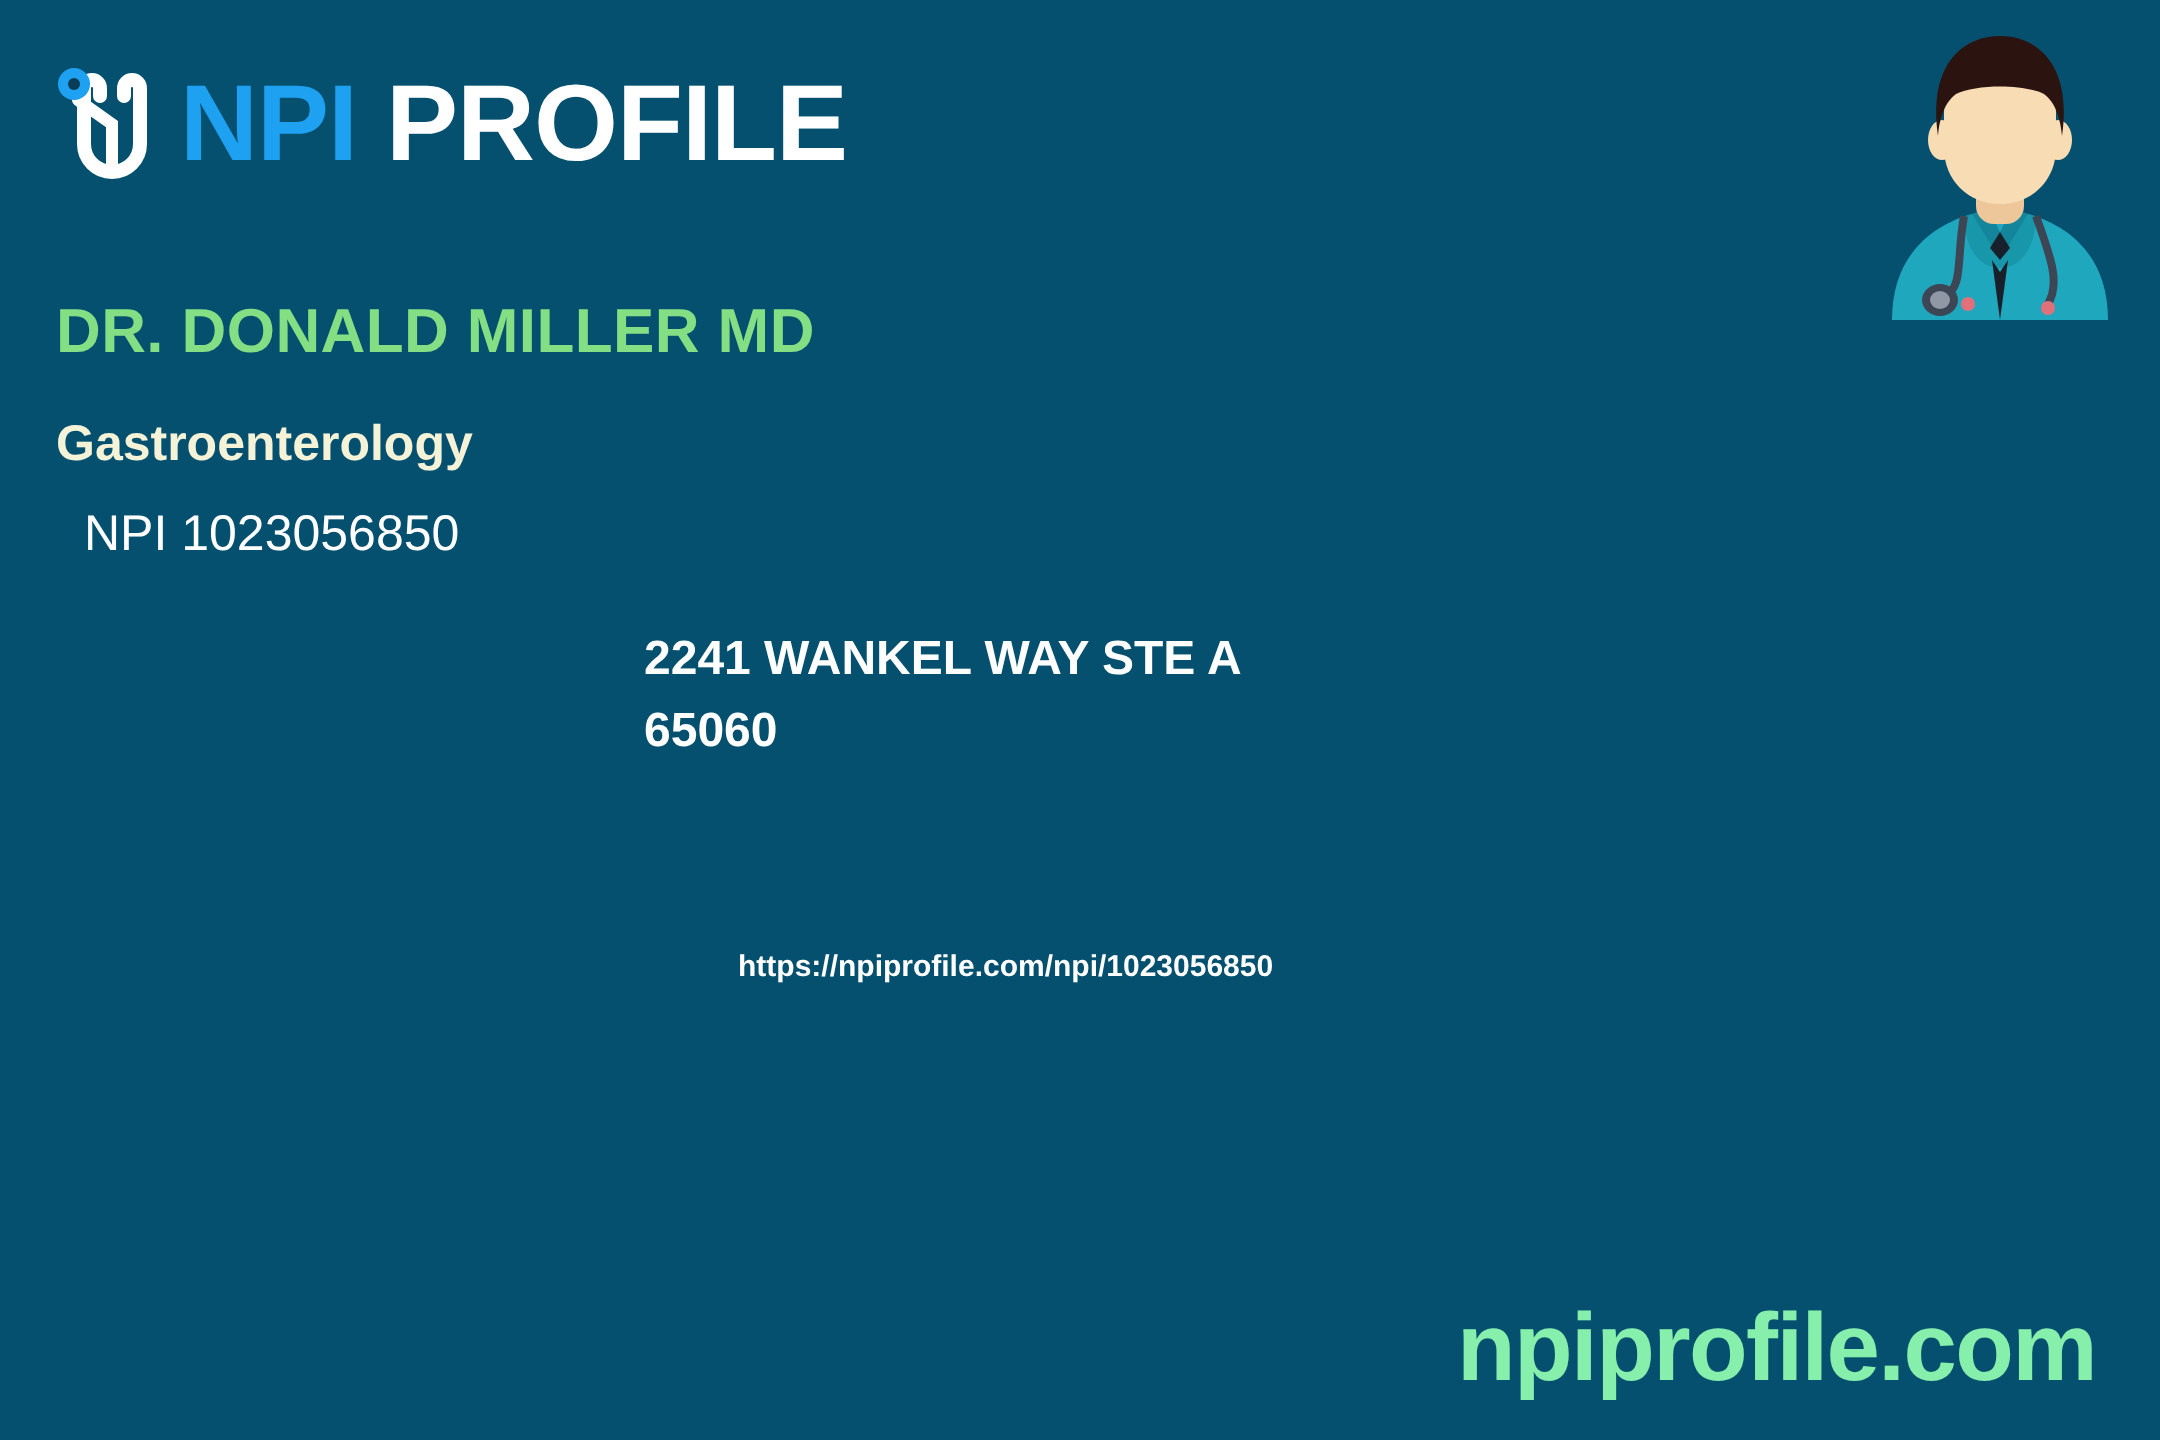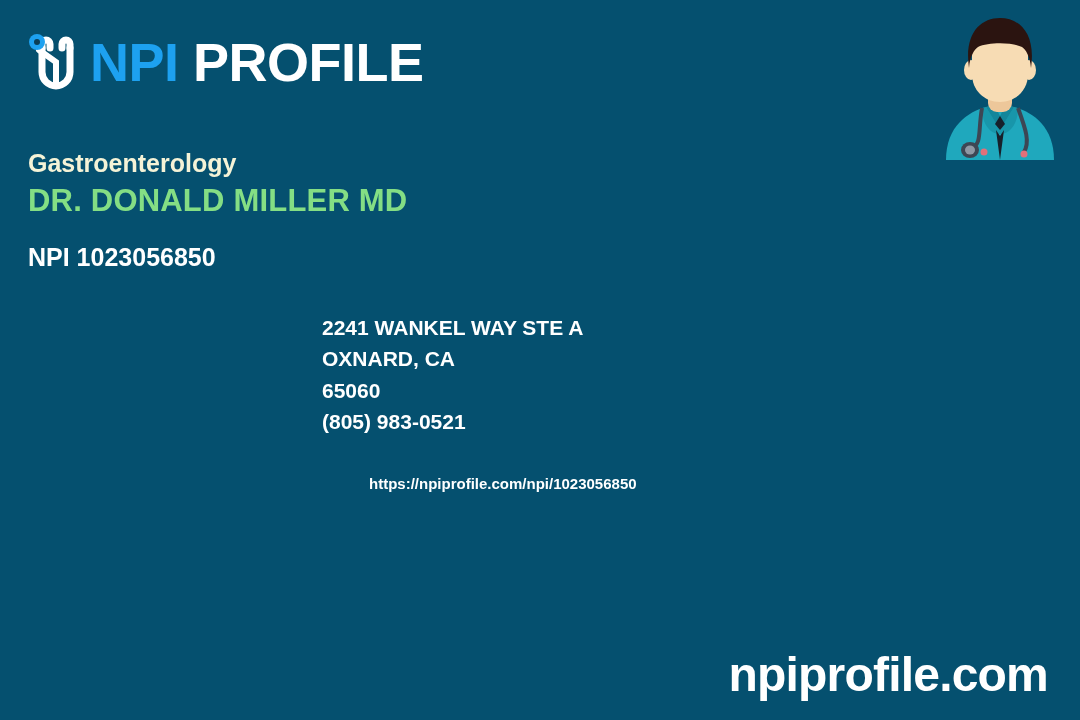--- a/index.html
+++ b/index.html
@@ -76,35 +76,35 @@
   #provider-specialty {
     color: #f5f3d7;
     font-size: 25px;
     font-weight: bold;
     line-height: 1.25;
     margin: 0 0 4px 0;
   }
   #provider-npi {
     color: #ffffff;
     font-size: 25px;
-    font-weight: bold;
+    font-weight: normal;
     line-height: 1.25;
-    margin: 0;
+    margin: 14px;
   }
 
   
   #address-block {
     position: absolute;
     left: 322px;
     top: 312px;
     width: 600px;
   }
   .address-line {
     color: #ffffff;
-    font-size: 21px;
+    font-size: 24px;
     font-weight: bold;
     line-height: 1.49;
     white-space: nowrap;
   }
   #profile-url {
     position: absolute;
     left: 322px;
     top: 474px;
     color: #ffffff;
     font-size: 15px;
@@ -112,21 +112,21 @@
     line-height: 1.3;
     white-space: nowrap;
     margin-left: 47px;
   }
 
   
   #footer-brand {
     position: absolute;
     right: 32px;
     bottom: 18px;
-    color: #ffffff;
+    color: #86efac;
     font-size: 48px;
     font-weight: bold;
     letter-spacing: -0.8px;
     line-height: 1.1;
     white-space: nowrap;
   }
 </style>
 </head>
 <body>
 
@@ -174,29 +174,27 @@
 
     <path d="M44 96 C40 118 44 132 34 136" fill="none" stroke="#3d4654" stroke-width="4"></path>
     <path d="M80 96 C88 118 92 130 86 140" fill="none" stroke="#3d4654" stroke-width="4"></path>
     <ellipse cx="32" cy="138" rx="9" ry="8" fill="#3d4654"></ellipse>
     <ellipse cx="32" cy="138" rx="5" ry="4.5" fill="#8f98a4"></ellipse>
     <circle cx="46" cy="140" r="3.5" fill="#e2707a"></circle>
     <circle cx="86" cy="142" r="3.5" fill="#e2707a"></circle>
   </svg>
 
   <div id="provider-block">
+    <div id="provider-name">DR. DONALD MILLER MD</div>
     <div id="provider-specialty">Gastroenterology</div>
-    <div id="provider-name">DR. DONALD MILLER MD</div>
     <div id="provider-npi">NPI 1023056850</div>
   </div>
 
   <div id="address-block">
     <div class="address-line">2241 WANKEL WAY STE A</div>
-    <div class="address-line">OXNARD, CA</div>
     <div class="address-line">65060</div>
-    <div class="address-line">(805) 983-0521</div>
   </div>
 
   <div id="profile-url">https://npiprofile.com/npi/1023056850</div>
 
   <div id="footer-brand">npiprofile.com</div>
 
 </div>
 
 </body></html>

